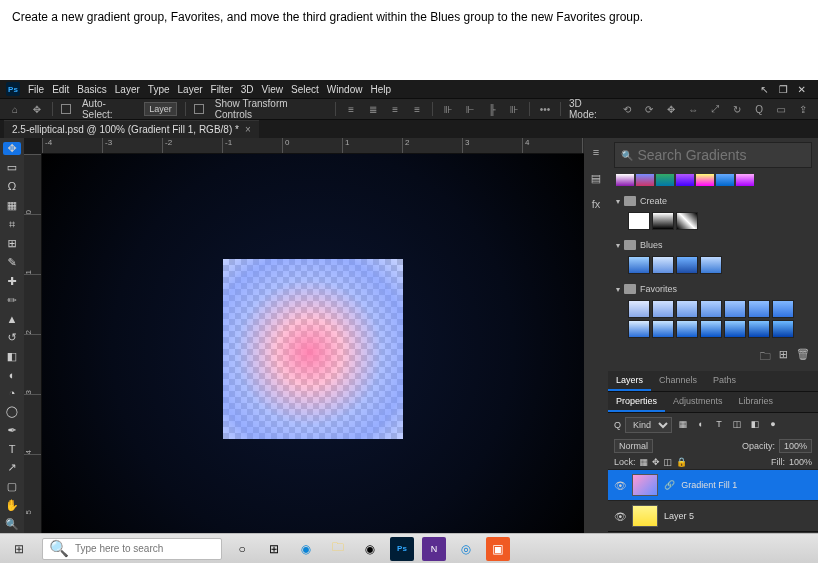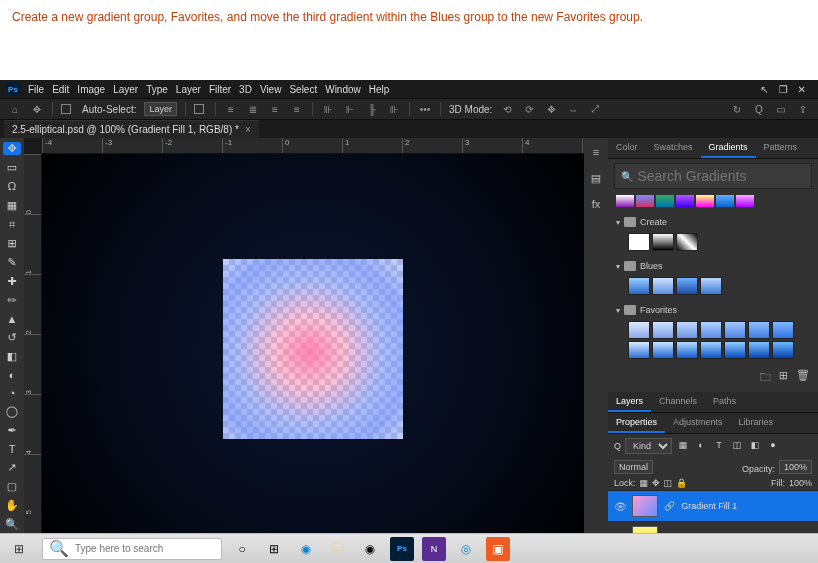--- a/index.html
+++ b/index.html
@@ -1,17 +1,17 @@
 <!DOCTYPE html>
 <html><head>
 <meta charset="utf-8">
 <style>
 *{margin:0;padding:0;box-sizing:border-box;font-family:"Segoe UI",Arial,sans-serif;user-select:none}
 body{background:#fff;width:818px;height:563px;overflow:hidden;position:relative}
-.instruction{padding:10px 12px;font-size:12px;color:#c2410c;background:#fff}
+.instruction{padding:10px 12px;font-size:12px;color:#000000;background:#fff}
 .app{position:absolute;top:80px;left:0;right:0;bottom:0;background:#1b1b1b;color:#ccc;display:flex;flex-direction:column;font-size:10px}
 .menubar{display:flex;align-items:center;padding:2px 6px;background:#1b1b1b;gap:8px;height:18px}
 .menubar .ps-logo{width:14px;height:14px;background:#001e36;color:#31a8ff;font-size:8px;font-weight:bold;display:flex;align-items:center;justify-content:center;border-radius:2px}
 .menubar .menu-item{font-size:10px;color:#ddd;cursor:pointer}
 .menubar .spacer{flex:1}
 .win-controls{display:flex;gap:10px;padding:0 6px}
 .win-controls span{font-size:10px;color:#ccc;cursor:pointer}
 .options-bar{display:flex;align-items:center;gap:8px;padding:4px 8px;background:#252525;height:22px;border-top:1px solid #0d0d0d;border-bottom:1px solid #0d0d0d}
 .options-bar .sep{width:1px;height:14px;background:#444}
 .options-bar .check{width:10px;height:10px;border:1px solid #888;display:inline-block;margin-right:3px}
@@ -48,21 +48,21 @@
 .grad-group-header{display:flex;align-items:center;gap:4px;padding:2px 8px;font-size:9px;color:#ccc;cursor:pointer}
 .grad-group-header .arrow{font-size:8px;color:#bbb}
 .grad-group-header .folder{width:12px;height:10px;background:#999;border-radius:1px;position:relative}
 .grad-group-thumbs{display:flex;flex-wrap:wrap;gap:2px;padding:4px 8px 4px 20px}
 .grad-group-thumbs .sw{width:22px;height:18px;border:1px solid #222}
 .panel-footer{display:flex;justify-content:flex-end;gap:8px;padding:4px 8px;color:#bbb}
 .panel-footer span{cursor:pointer;font-size:11px}
 .layers-panel .kind-row{display:flex;align-items:center;gap:4px;padding:4px 6px}
 .layers-panel .kind-row select{background:#3a3a3a;border:1px solid #555;color:#ccc;font-size:9px;padding:1px 3px}
 .layers-panel .kind-row .filt-icn{width:14px;height:12px;color:#ccc;font-size:9px;text-align:center}
-.layers-panel .blend-row{display:flex;align-items:flex-end;gap:4px;padding:2px 6px;font-size:9px;color:#ccc}
+.layers-panel .blend-row{display:flex;align-items:center;gap:4px;padding:2px 6px;font-size:9px;color:#ccc}
 .layers-panel .blend-row .dd{background:#3a3a3a;border:1px solid #555;padding:1px 4px;font-size:9px}
 .layers-panel .lock-row{display:flex;align-items:center;gap:4px;padding:2px 6px;font-size:9px;color:#ccc}
 .layers-panel .lock-row .li{font-size:9px}
 .layer-row{display:flex;align-items:center;gap:6px;padding:4px 6px;border-top:1px solid #222}
 .layer-row .eye{width:12px;font-size:10px;color:#ccc;cursor:pointer}
 .layer-row .thumb{width:26px;height:22px;border:1px solid #555}
 .layer-row .name{font-size:9px;color:#ddd}
 .layer-row.active{background:#1473e6}
 .bottom-icons{display:flex;gap:6px;justify-content:flex-end;padding:4px 6px;font-size:10px;color:#bbb;border-top:1px solid #111}
 .taskbar{position:absolute;bottom:0;left:0;right:0;height:30px;background:linear-gradient(#e4e4e4,#d0d0d0);display:flex;align-items:center;gap:8px;padding:0 4px;border-top:1px solid #bbb}
@@ -77,21 +77,21 @@
 <body>
 
 <div class="instruction">Create a new gradient group, Favorites, and move the third gradient within the Blues group to the new Favorites group.</div>
 
 <div class="app">
 
   <div class="menubar">
     <div class="ps-logo">Ps</div>
     <span class="menu-item">File</span>
     <span class="menu-item">Edit</span>
-    <span class="menu-item">Image</span>
+    <span class="menu-item">Basics</span>
     <span class="menu-item">Layer</span>
     <span class="menu-item">Type</span>
     <span class="menu-item">Layer</span>
     <span class="menu-item">Filter</span>
     <span class="menu-item">3D</span>
     <span class="menu-item">View</span>
     <span class="menu-item">Select</span>
     <span class="menu-item">Window</span>
     <span class="menu-item">Help</span>
     <span class="spacer"></span>
@@ -104,20 +104,21 @@
 
   <div class="options-bar">
     <span class="icn">⌂</span>
     <span class="icn">✥</span>
     <div class="sep"></div>
     <span class="check"></span>
     <span>Auto-Select:</span>
     <span class="dropdown">Layer</span>
     <div class="sep"></div>
     <span class="check"></span>
+    <span>Show Transform Controls</span>
     <div class="sep"></div>
     <span class="icn">≡</span>
     <span class="icn">≣</span>
     <span class="icn">≡</span>
     <span class="icn">≡</span>
     <div class="sep"></div>
     <span class="icn">⊪</span>
     <span class="icn">⊩</span>
     <span class="icn">╟</span>
     <span class="icn">⊪</span>
@@ -206,26 +207,20 @@
       </div>
     </div>
 
     <div class="side-docks">
       <div class="dock-icn">≡</div>
       <div class="dock-icn">▤</div>
       <div class="dock-icn">fx</div>
     </div>
 
     <div class="right-panels">
-      <div class="tab-row">
-        <div class="tab">Color</div>
-        <div class="tab">Swatches</div>
-        <div class="tab active">Gradients</div>
-        <div class="tab">Patterns</div>
-      </div>
       <div class="panel-search">
         <span>🔍</span>
         <input placeholder="Search Gradients" style="">
       </div>
       <div class="grad-thumbs" id="recent-row">
           <div class="grad-thumb" style="background: linear-gradient(rgb(255, 255, 255), rgb(139, 26, 176));"></div>
           <div class="grad-thumb" style="background: linear-gradient(rgb(122, 140, 255), rgb(204, 51, 102));"></div>
           <div class="grad-thumb" style="background: linear-gradient(rgb(51, 170, 102), rgb(0, 119, 170));"></div>
           <div class="grad-thumb" style="background: linear-gradient(rgb(179, 87, 255), rgb(68, 0, 255));"></div>
           <div class="grad-thumb" style="background: linear-gradient(rgb(255, 255, 119), rgb(255, 0, 255));"></div>

